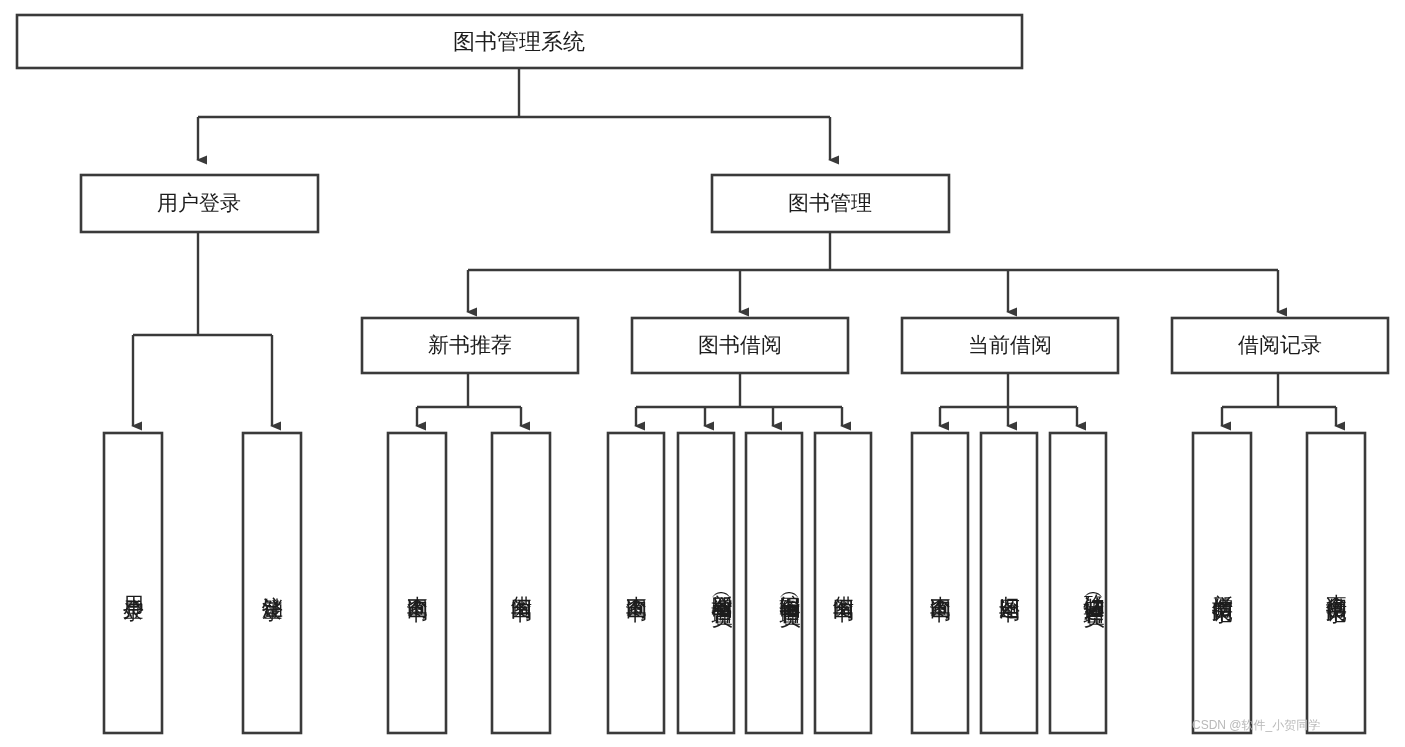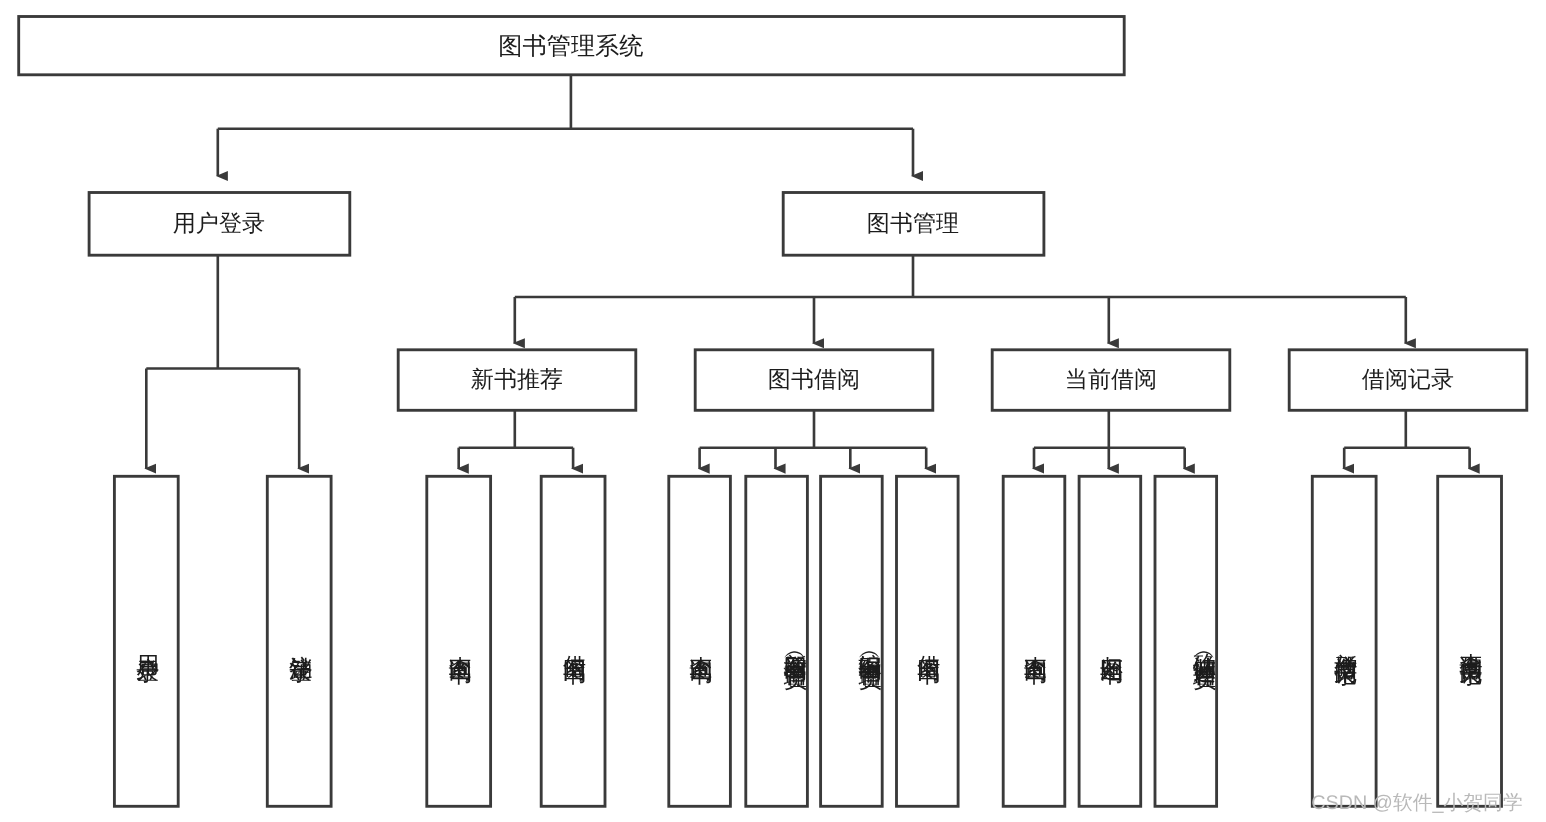--- a/index.html
+++ b/index.html
@@ -69,21 +69,21 @@
     line-height: 1.18;
     letter-spacing: 2px;
     color: #1c1c1c;
     white-space: nowrap;
     pointer-events: none;
     user-select: none;
   }
   .watermark {
     position: absolute;
     font-family: "Liberation Sans", "DejaVu Sans", sans-serif;
-    font-size: 18px;
+    font-size: 12px;
     color: #b9b9b9;
     white-space: nowrap;
     user-select: none;
   }
 </style>
 </head>
 <body>
 
 <div id="diagram-root">
 

